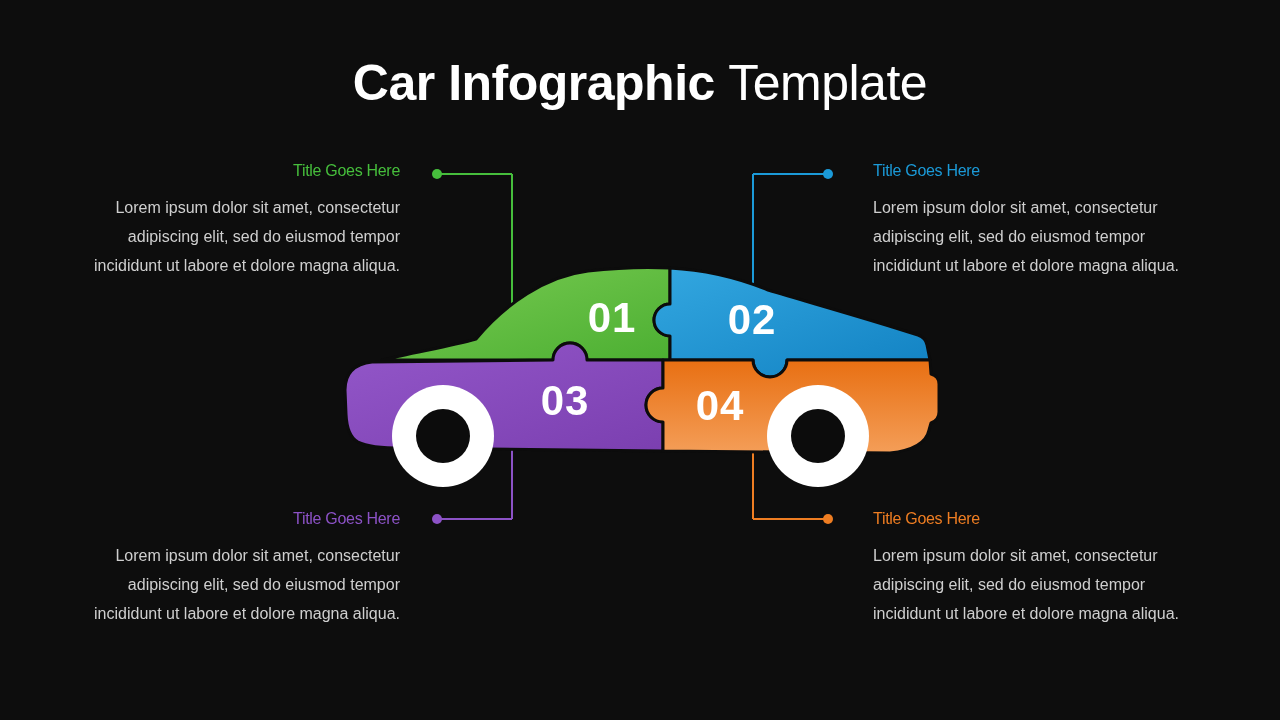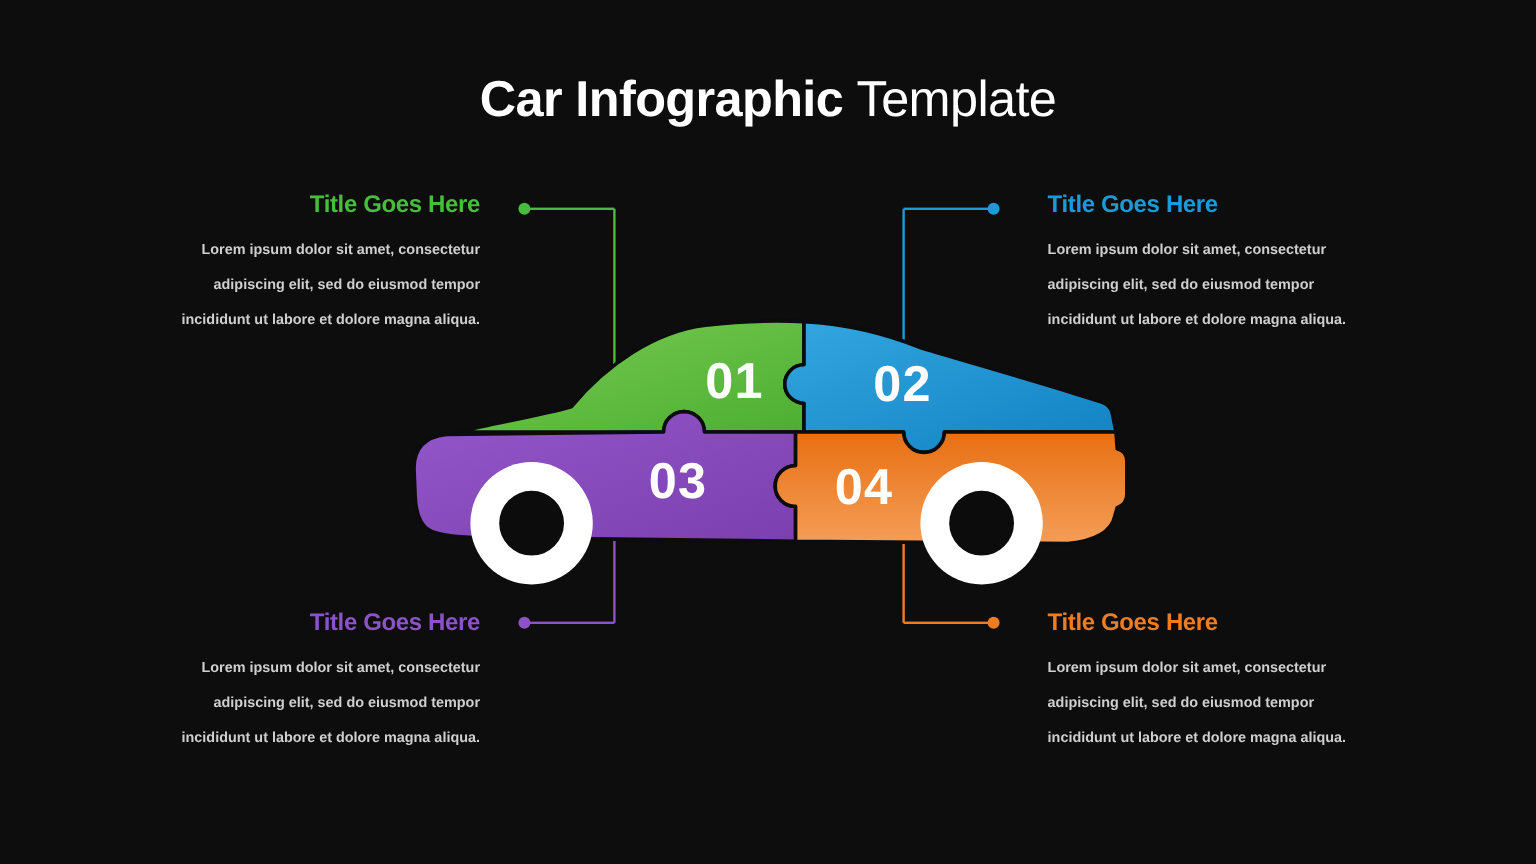--- a/index.html
+++ b/index.html
@@ -7,30 +7,30 @@
   body {
     position:relative;
     width:1280px; height:720px;
     background:#0d0d0d;
     overflow:hidden;
     font-family:"Liberation Sans", sans-serif;
   }
   .main-title {
     position:absolute; top:58px; left:0; width:1280px;
     text-align:center; color:#ffffff;
-    font-size:42px; line-height:50px; letter-spacing:-0.5px;
+    font-size:50px; line-height:50px; letter-spacing:-0.5px;
   }
   .main-title .t-bold  { font-weight:700; }
   .main-title .t-light { font-weight:300; }
 
   .section { position:absolute; width:340px; }
   .sec-right { text-align:right; }
   .sec-left  { text-align:left; }
-  .sec-title { font-size:20px; line-height:32px; font-weight:700; letter-spacing:-0.3px; margin-bottom:7px; }
-  .sec-body  { font-size:12px; line-height:28.8px; color:#cfcfcf; font-weight:700; }
+  .sec-title { font-size:16px; line-height:32px; font-weight:400; letter-spacing:-0.3px; margin-bottom:7px; }
+  .sec-body  { font-size:16px; line-height:28.8px; color:#cfcfcf; font-weight:400; }
 
   .c-green  { color:#46be3c; }
   .c-blue   { color:#1b9ad8; }
   .c-purple { color:#8c52c6; }
   .c-orange { color:#ee7d22; }
 
   .dot { position:absolute; width:10px; height:10px; border-radius:50%; z-index:1; }
   .hline { position:absolute; height:1.6px; z-index:1; }
   .vline { position:absolute; width:1.6px; z-index:1; }
   .bg-green  { background:#46be3c; }

